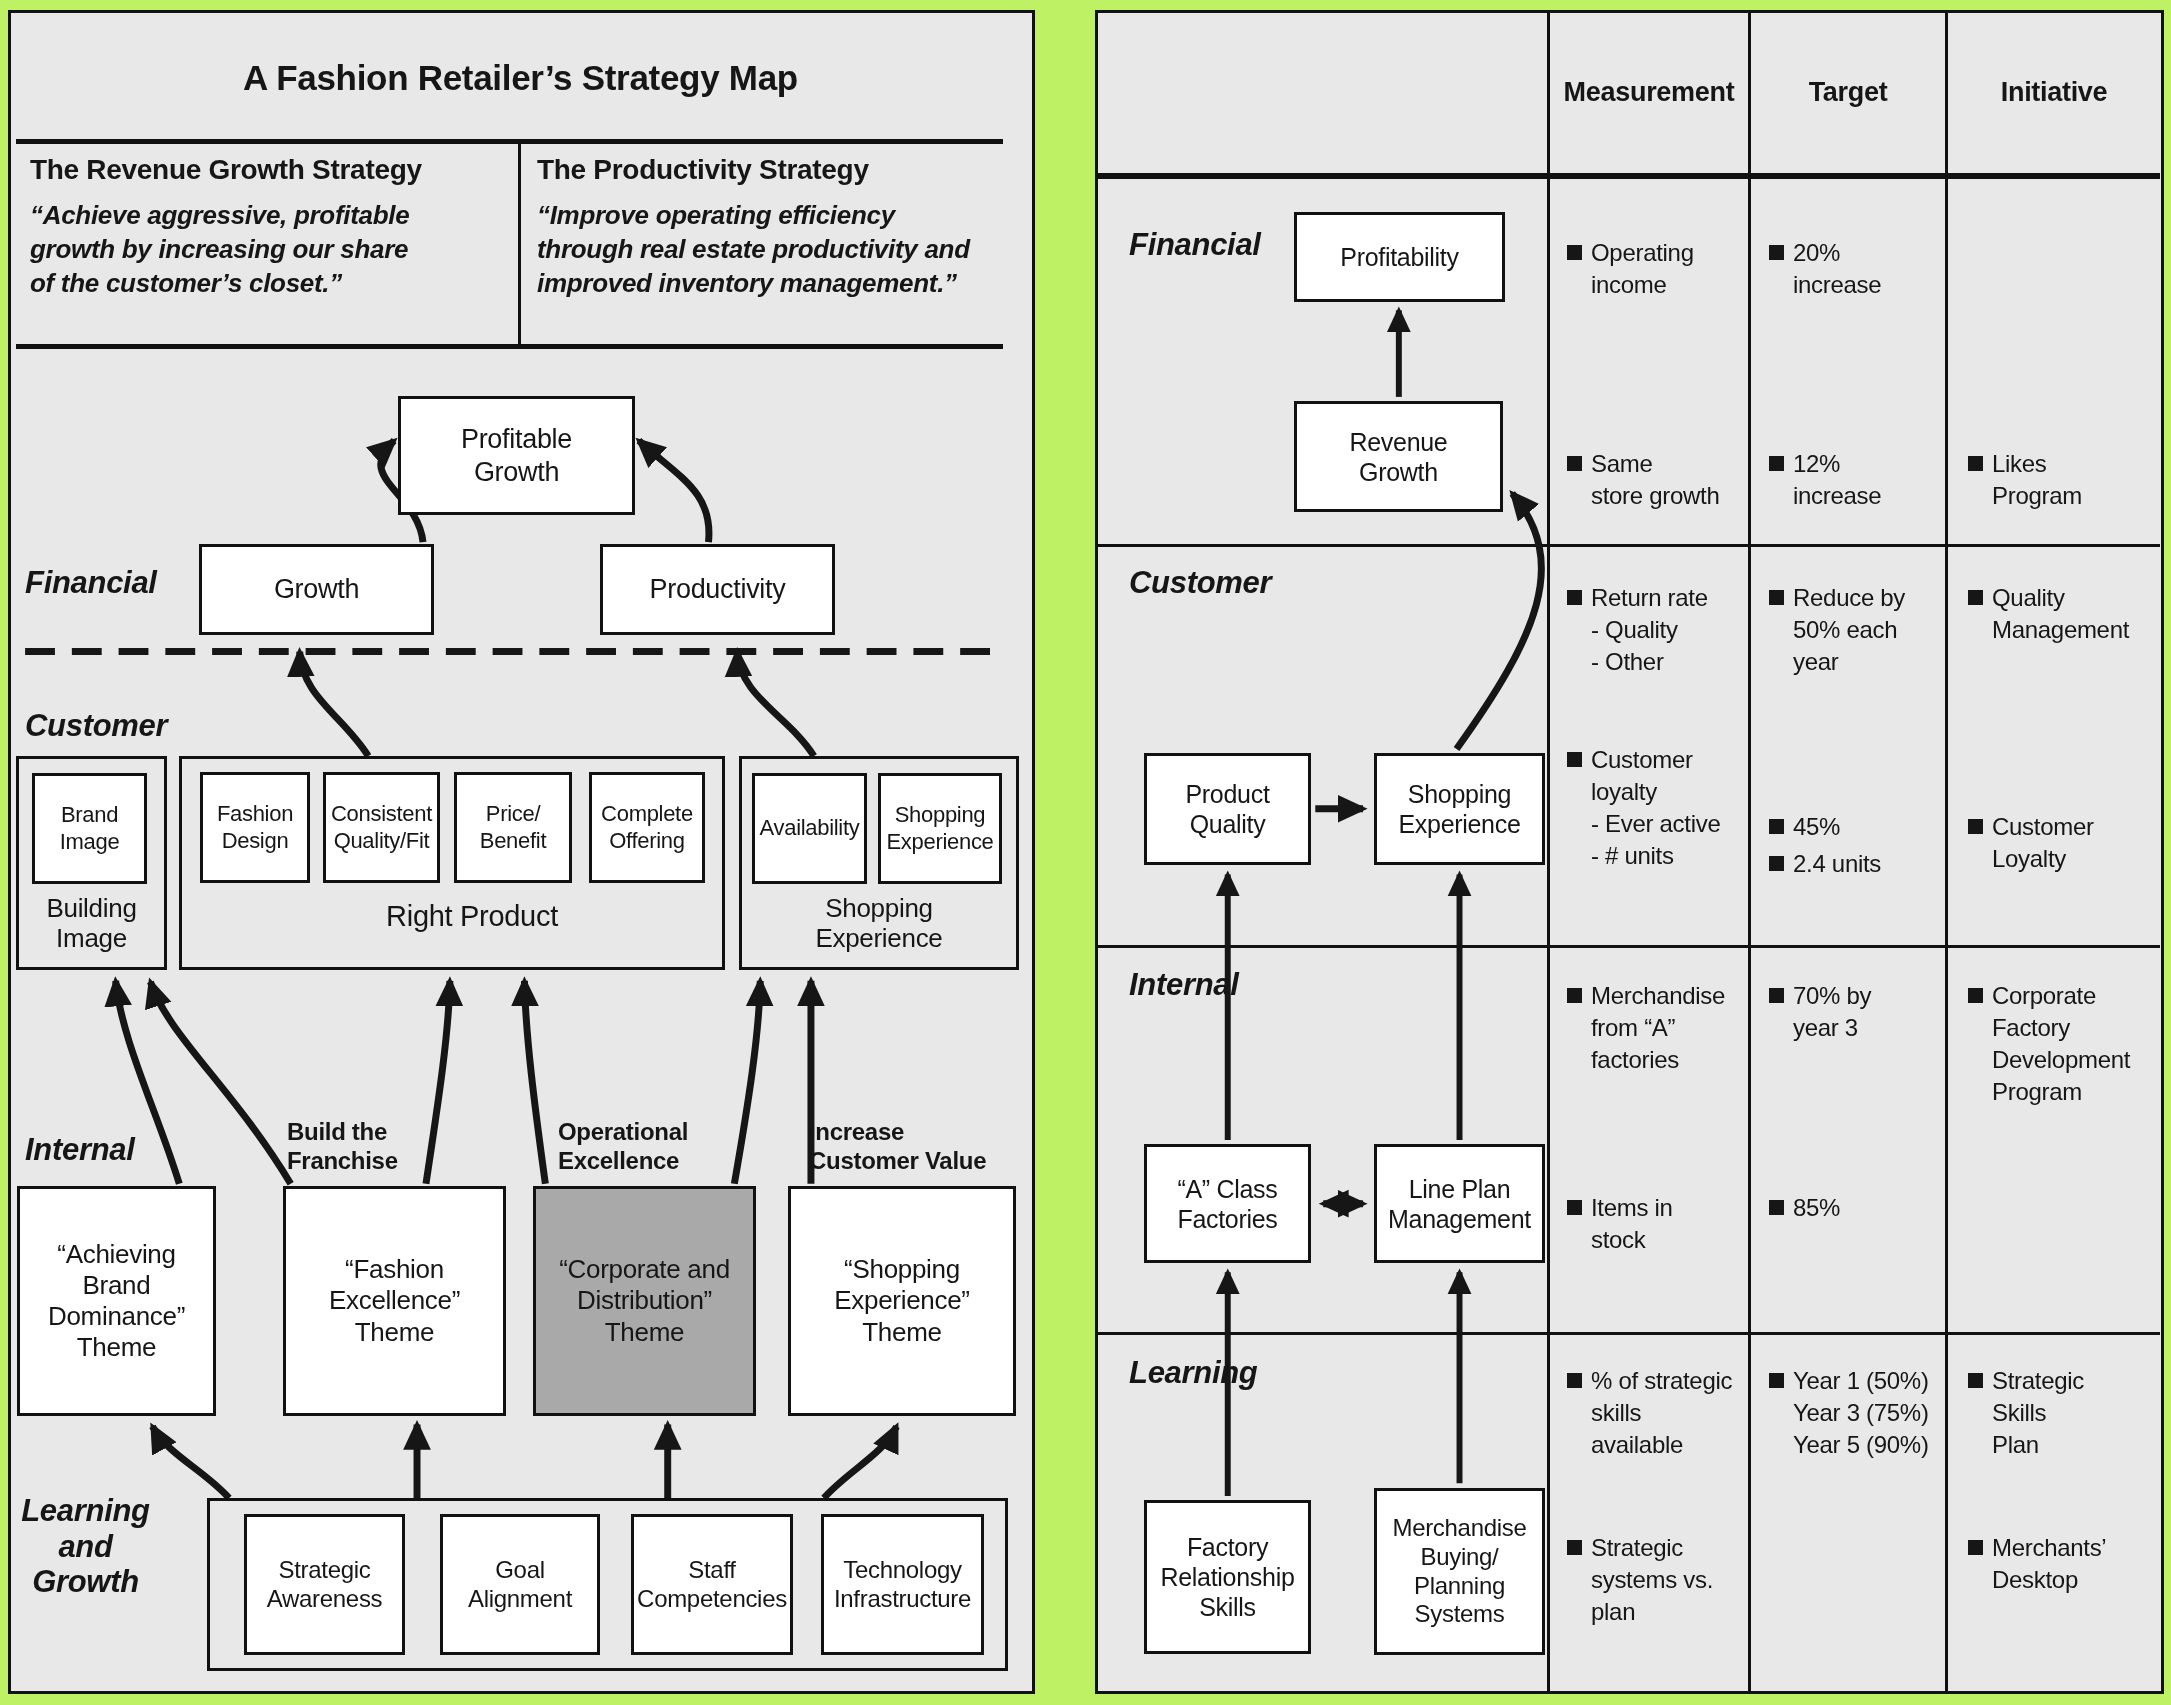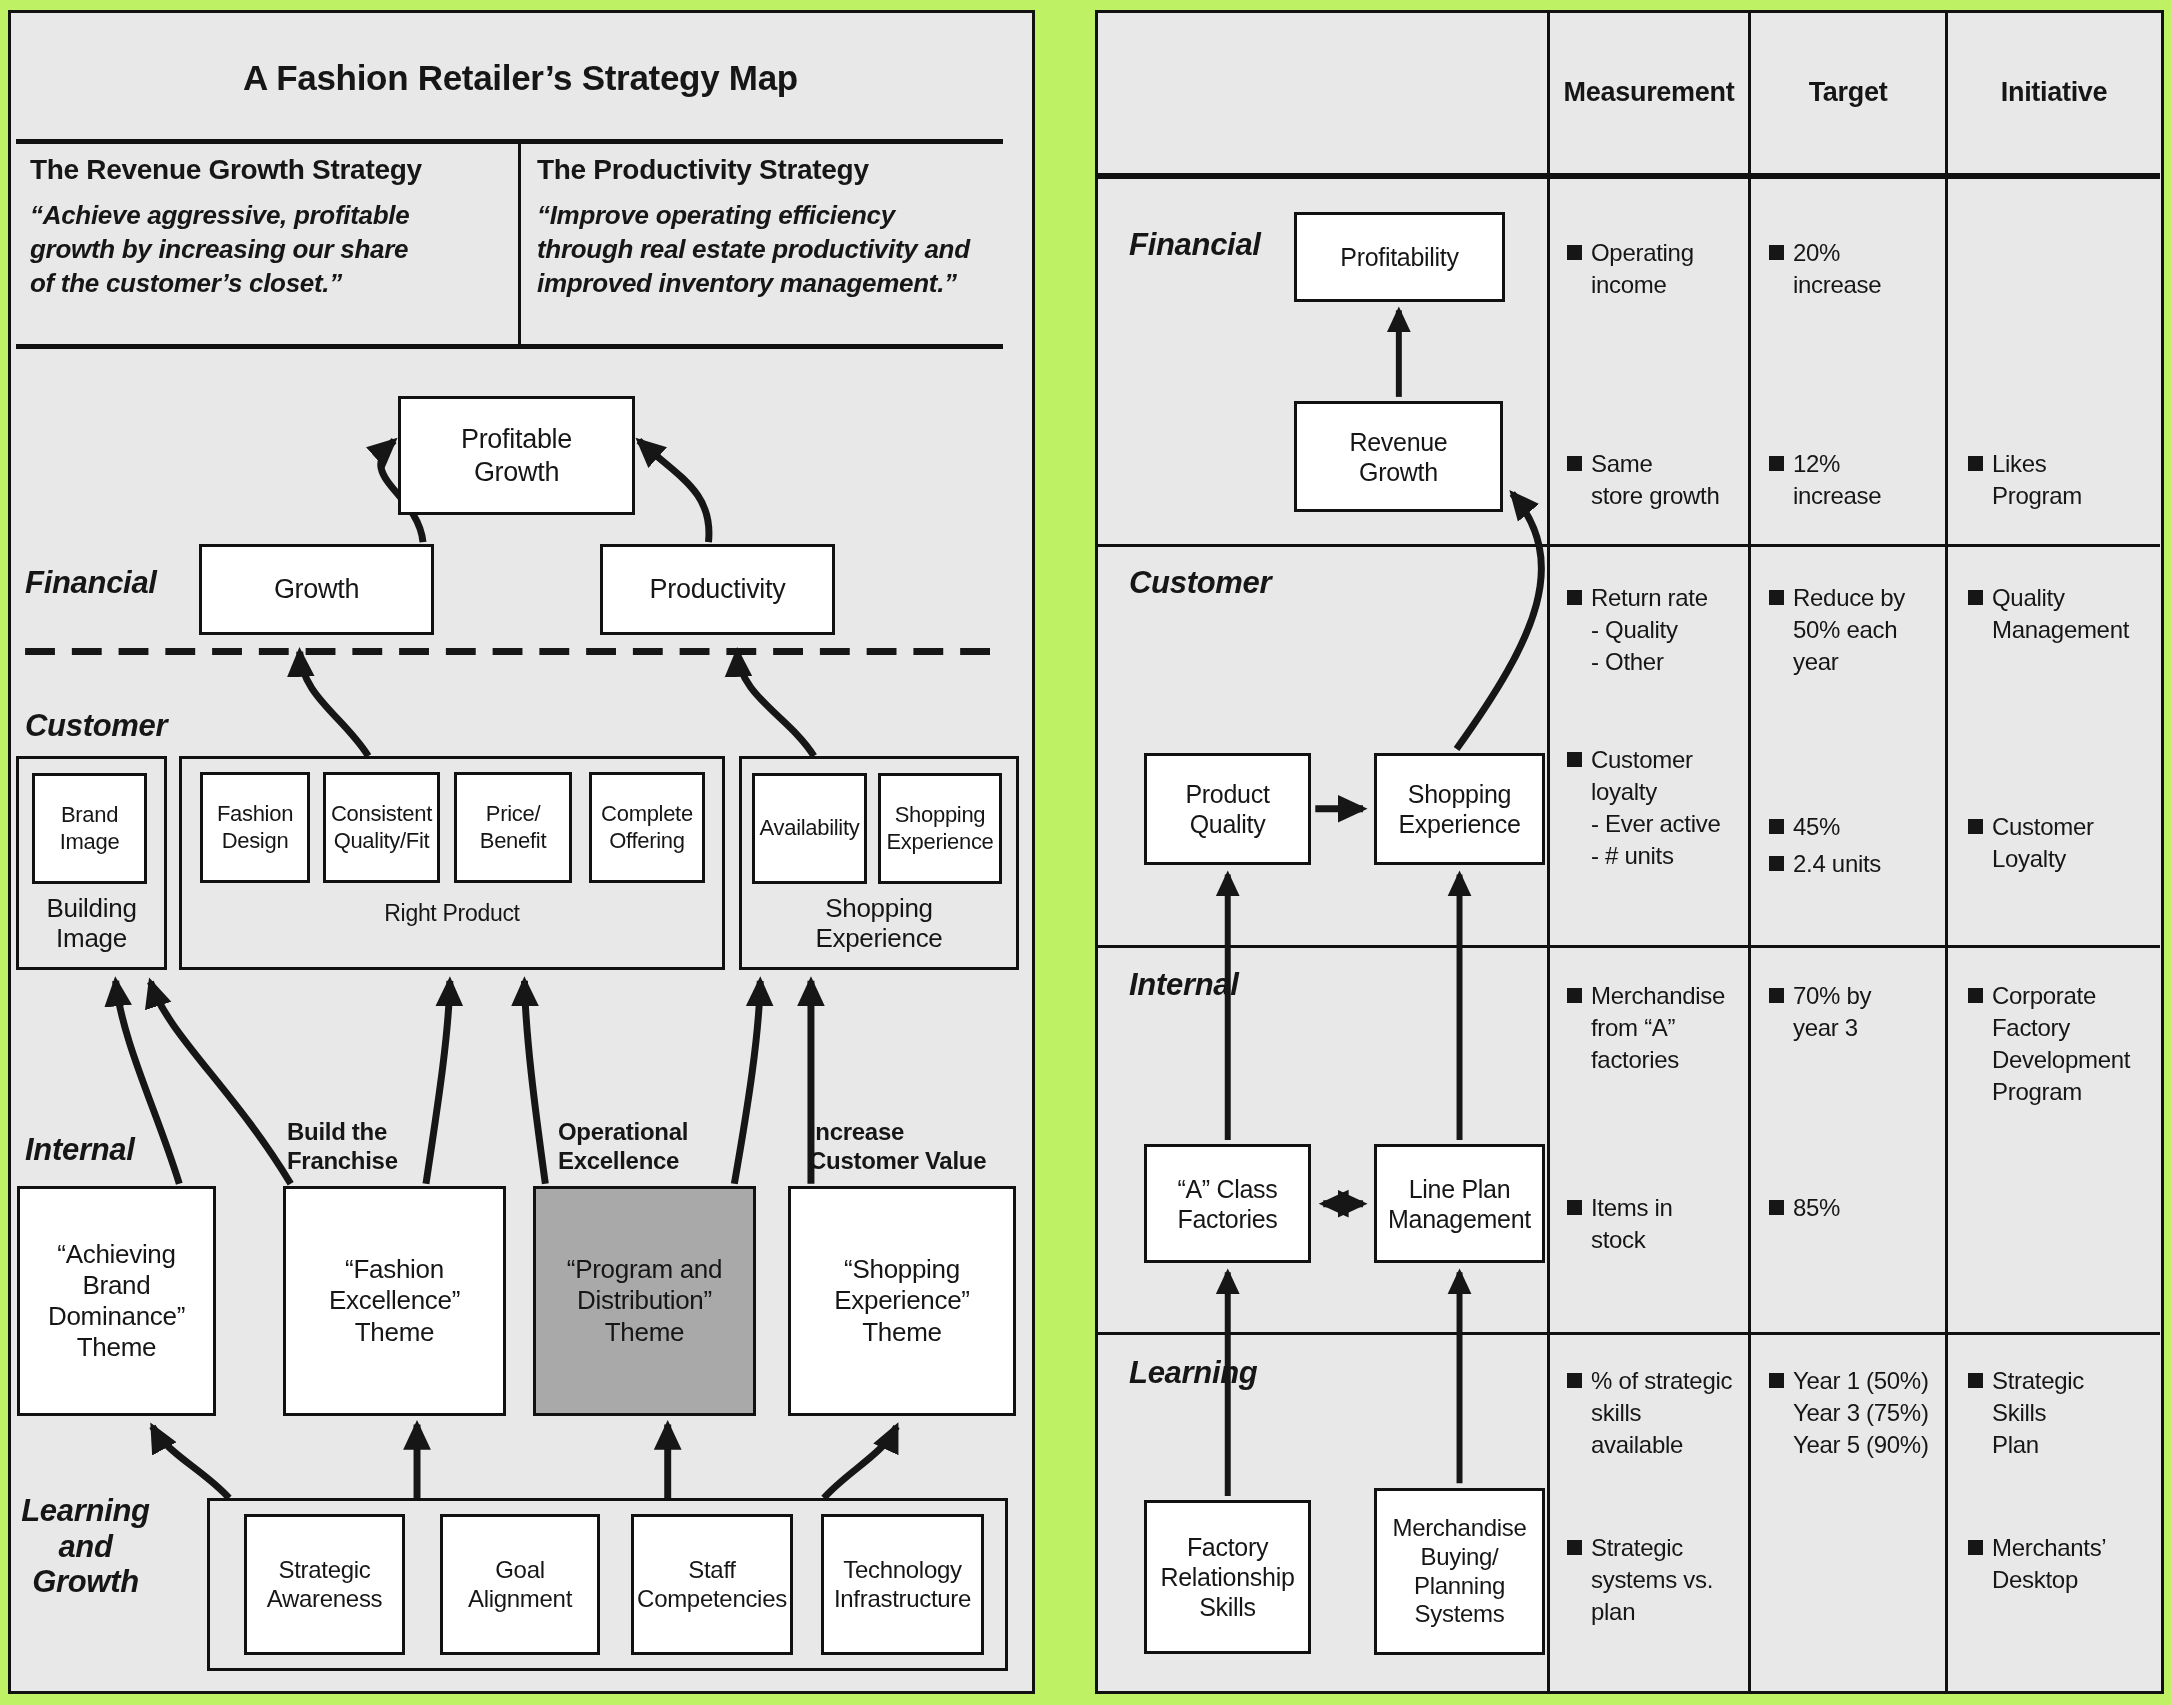--- a/index.html
+++ b/index.html
@@ -14,21 +14,21 @@
   .rowlabel{position:absolute;font-weight:bold;font-style:italic;font-size:31px;line-height:1.15;white-space:pre-line;}
   .box{position:absolute;background:#fff;border:3px solid #111;box-sizing:border-box;display:flex;align-items:center;justify-content:center;text-align:center;white-space:pre-line;line-height:1.2;font-size:24px;}
   .fbox{font-size:27px;}
   .cbox{font-size:22px;}
   .tbox{font-size:26px;}
   .rbox{font-size:25px;}
   .lbox{font-size:24px;}
   .graybg{background:#a9a9a9;}
   .groupbox{position:absolute;border:3px solid #111;box-sizing:border-box;background:transparent;}
   .caption{position:absolute;text-align:center;font-size:26px;line-height:1.15;white-space:pre-line;}
-  .caption.big{font-size:23px;}
+  .caption.big{font-size:29px;margin-left:20px;}
   .sublabel{position:absolute;font-weight:600;font-size:24px;line-height:1.2;white-space:pre-line;}
   .headcell{position:absolute;display:flex;align-items:center;justify-content:center;text-align:center;font-weight:bold;font-size:27px;line-height:1.25;white-space:pre-line;box-sizing:border-box;}
   .headcell.theme{font-size:30px;}
   .cellitem{position:absolute;display:flex;gap:9px;font-size:24px;line-height:1.33;}
   .cellitem .sq{flex:0 0 auto;width:15px;height:15px;background:#161616;margin-top:8px;}
   .cellitem .txt{white-space:pre-line;}
   svg.arrows{position:absolute;left:0;top:0;pointer-events:none;}
 </style>
 </head>
 <body>
@@ -138,21 +138,21 @@
   <div class="sublabel" style="left:809px;top:1118px;width:199px;">Increase
 Customer Value</div>
 
   <div class="box tbox" style="left:17px;top:1186px;width:199px;height:230px;">“Achieving
 Brand
 Dominance”
 Theme</div>
   <div class="box tbox" style="left:283px;top:1186px;width:223px;height:230px;">“Fashion
 Excellence”
 Theme</div>
-  <div class="box tbox graybg" style="left:533px;top:1186px;width:223px;height:230px;">“Program and
+  <div class="box tbox graybg" style="left:533px;top:1186px;width:223px;height:230px;">“Corporate and
 Distribution”
 Theme</div>
   <div class="box tbox" style="left:788px;top:1186px;width:228px;height:230px;">“Shopping
 Experience”
 Theme</div>
 
   <div class="rowlabel" style="left:14px;top:1493px;width:143px;text-align:center;">Learning
 and
 Growth</div>
   <div class="groupbox" style="left:207px;top:1498px;width:801px;height:173px;"></div>

